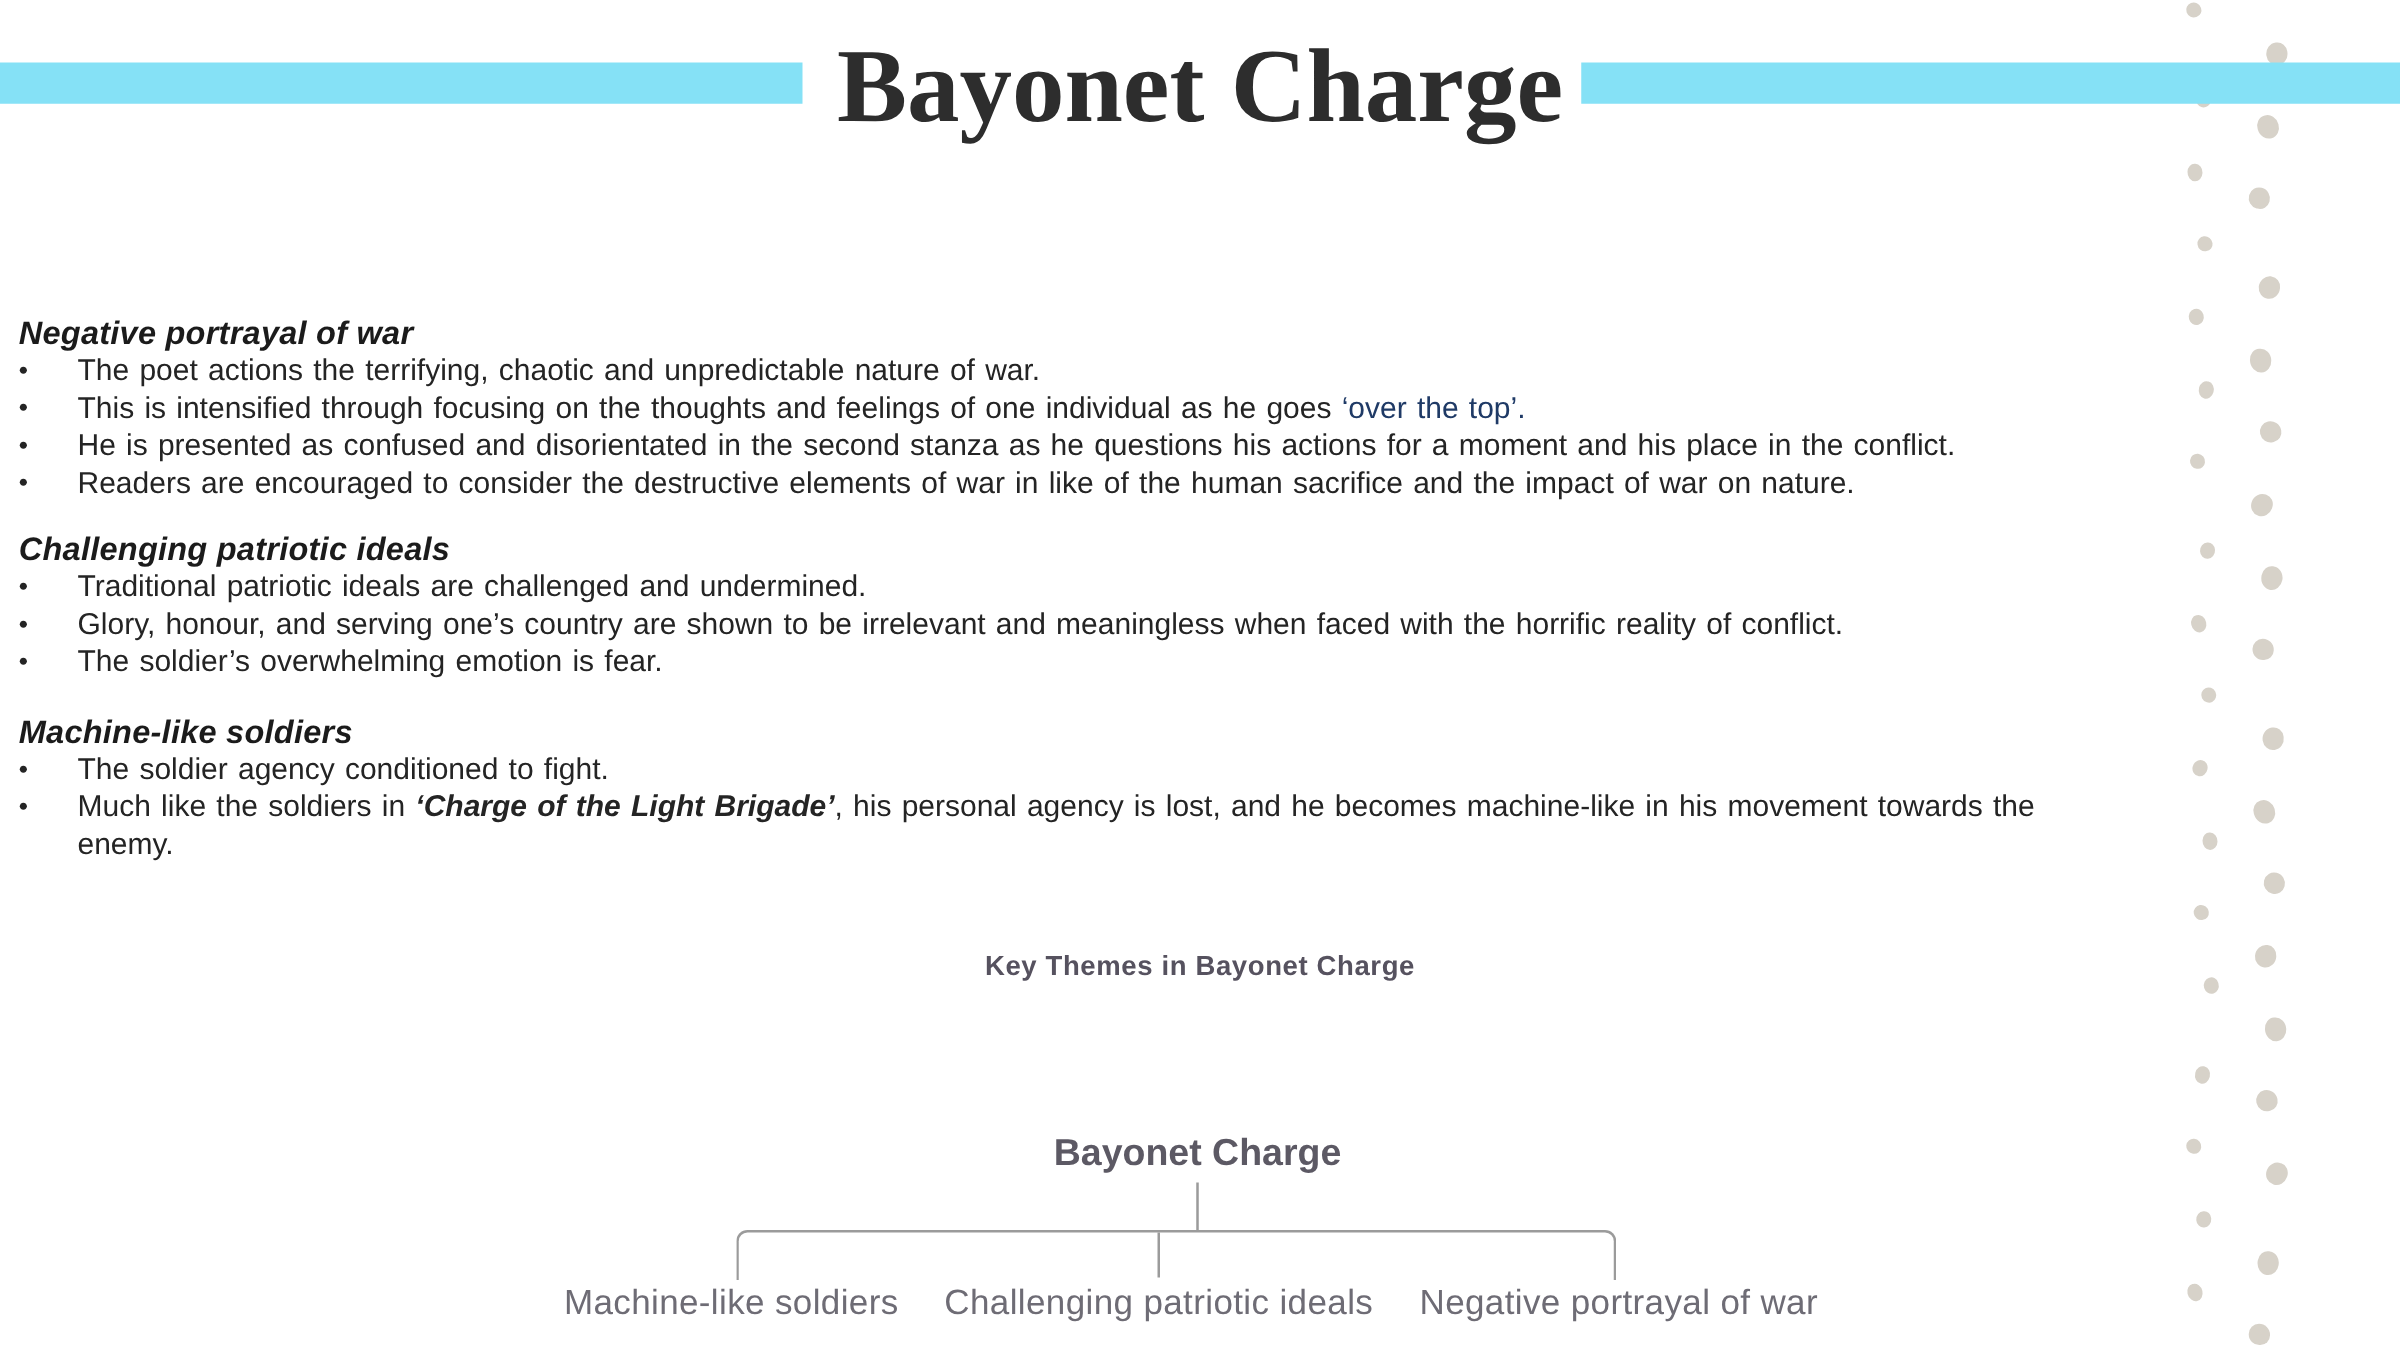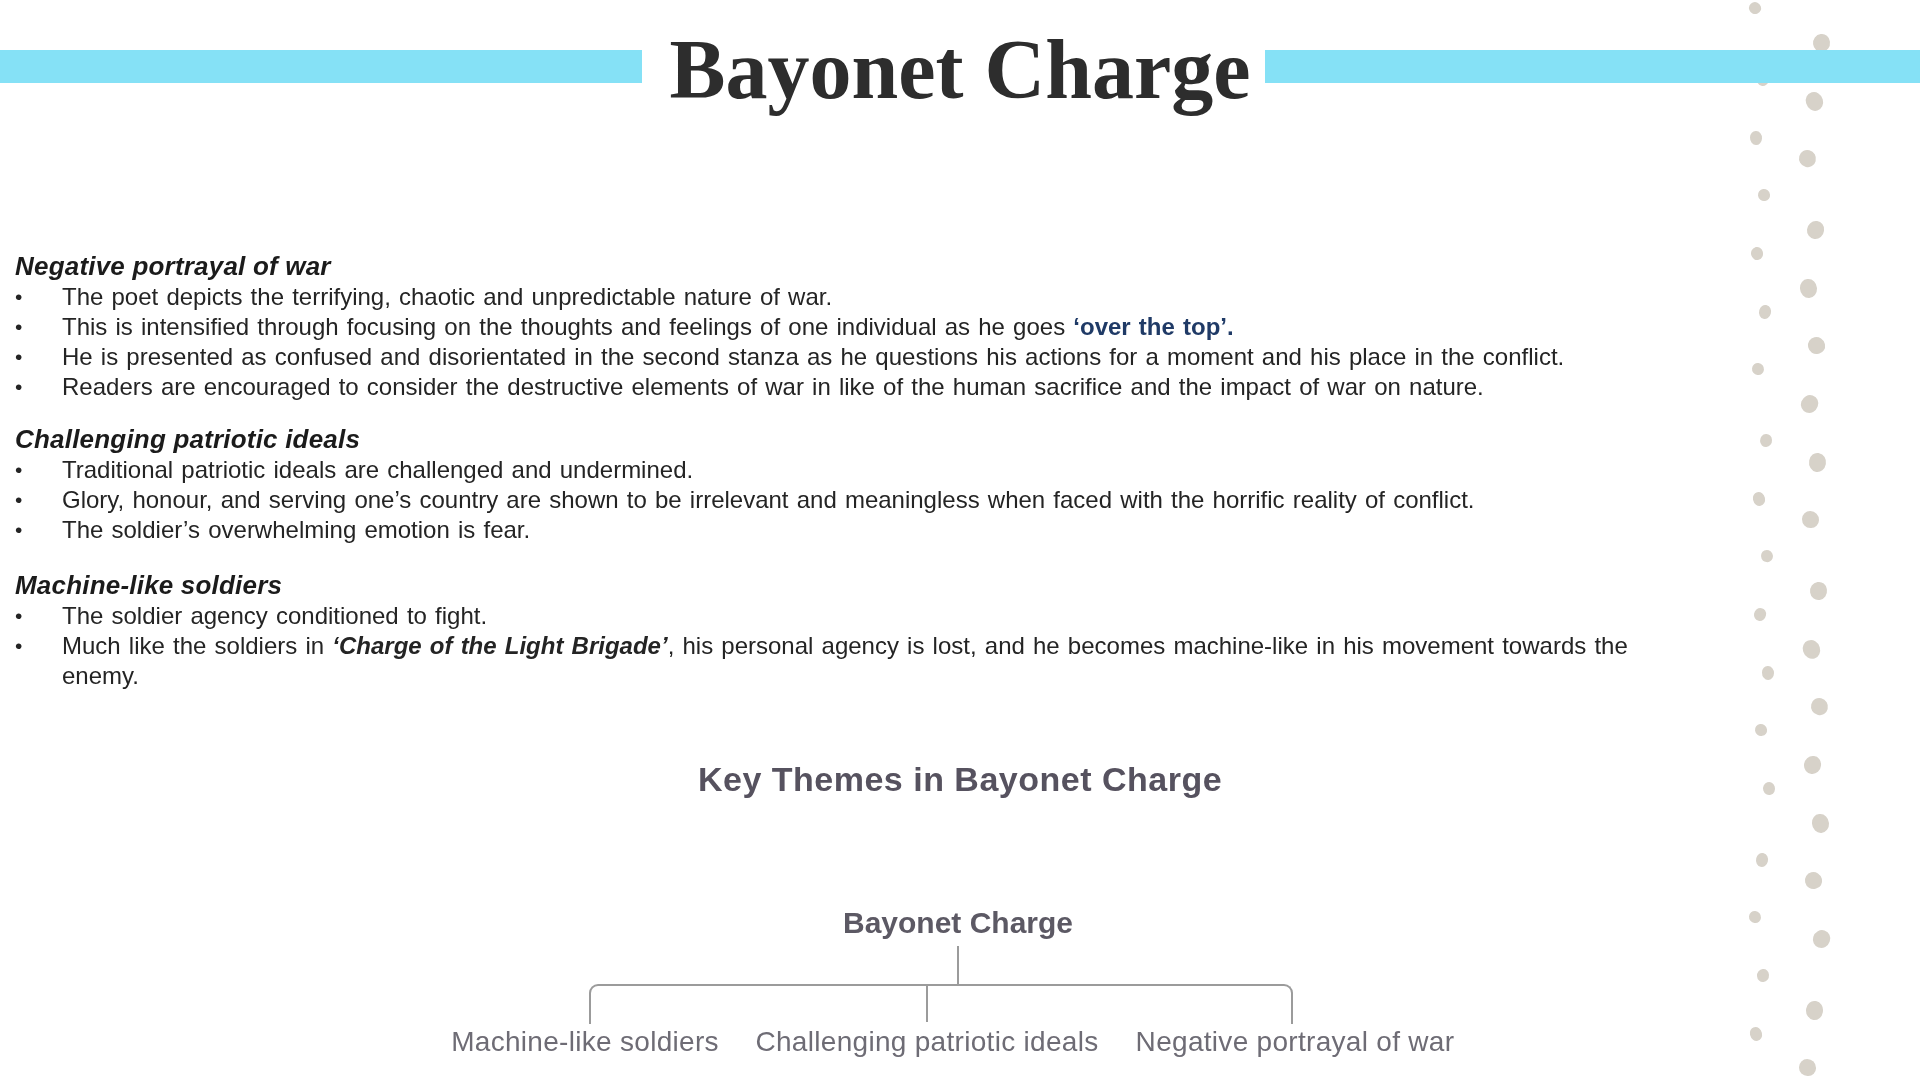--- a/index.html
+++ b/index.html
@@ -33,26 +33,26 @@
   .section-neg{margin-top:26px;}
   .section-pat{margin-top:21px;}
   .section-mach{margin-top:24px;}
   .section-heading{margin:0;font-size:26px;line-height:32px;font-weight:bold;font-style:italic;
                    color:#1b1b1b;letter-spacing:0.2px;}
   .bullet-list{list-style:none;margin:0;padding:0;max-width:1690px;}
   .bullet-item{display:flex;font-size:24px;line-height:30px;word-spacing:1.5px;color:#242424;}
   .bullet-marker{flex:0 0 47px;width:47px;font-size:21px;line-height:30px;}
   .bullet-text{flex:1 1 auto;}
   .seg-plain{}
-  .seg-navy-bold{color:var(--navy);font-weight:bold;}
+  .seg-navy-bold{color:var(--navy);font-weight:normal;}
   .seg-bold-italic{font-weight:bold;font-style:italic;}
 
   
   .diagram-title{position:absolute;top:760px;left:0;width:1920px;text-align:center;z-index:1;
-                 font-size:34px;font-weight:bold;letter-spacing:0.5px;color:#56525f;}
+                 font-size:22px;font-weight:bold;letter-spacing:0.5px;color:#56525f;}
   .node-root{position:absolute;top:906px;left:958px;transform:translateX(-50%);z-index:1;
              font-size:30px;font-weight:bold;color:#5c5964;white-space:nowrap;}
   .stem-root{position:absolute;left:957px;top:946px;width:2px;height:39px;background:var(--line);z-index:1;}
   .bracket{position:absolute;left:589px;top:984px;width:700px;height:38px;z-index:1;
            border:2px solid var(--line);border-bottom:none;border-radius:9px 9px 0 0;}
   .stem-mid{position:absolute;left:926px;top:986px;width:2px;height:36px;background:var(--line);z-index:1;}
   .child-label{position:absolute;top:1026px;transform:translateX(-50%);z-index:1;
                font-size:28px;color:#6e6c75;white-space:nowrap;letter-spacing:0.3px;}
   .child-1{left:585px;}
   .child-2{left:927px;}
@@ -109,21 +109,21 @@
     <span class="title-line">Bayonet Charge</span>
   </h1>
 
   <div class="content">
     <div id="sections">
         <section class="section section-neg">
           <h2 class="section-heading">Negative portrayal of war</h2>
           <ul class="bullet-list">
             <li class="bullet-item">
               <span class="bullet-marker">•</span>
-              <span class="bullet-text"><span class="seg-plain">The poet depicts the terrifying, chaotic and unpredictable nature of war.</span></span>
+              <span class="bullet-text"><span class="seg-plain">The poet actions the terrifying, chaotic and unpredictable nature of war.</span></span>
             </li>
             <li class="bullet-item">
               <span class="bullet-marker">•</span>
               <span class="bullet-text"><span class="seg-plain">This is intensified through focusing on the thoughts and feelings of one individual as he goes </span><span class="seg-navy-bold">‘over the top’.</span></span>
             </li>
             <li class="bullet-item">
               <span class="bullet-marker">•</span>
               <span class="bullet-text"><span class="seg-plain">He is presented as confused and disorientated in the second stanza as he questions his actions for a moment and his place in the conflict.</span></span>
             </li>
             <li class="bullet-item">

